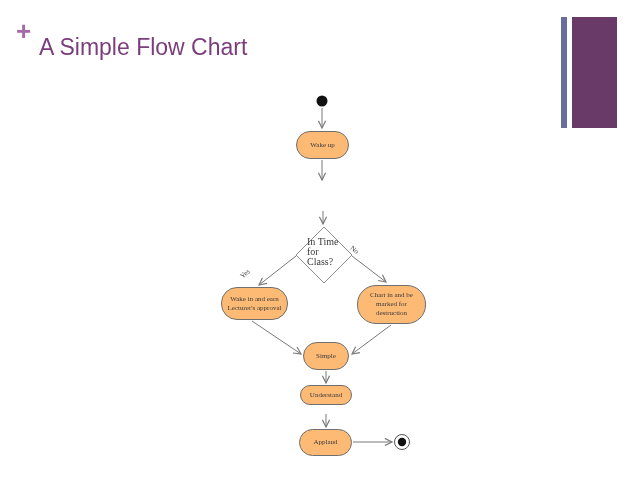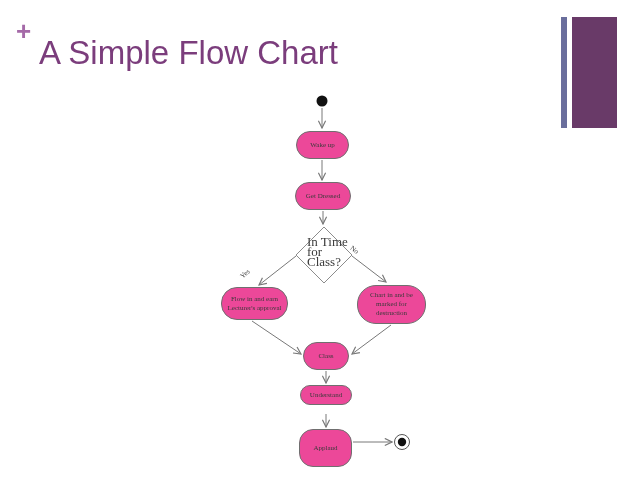--- a/index.html
+++ b/index.html
@@ -7,44 +7,44 @@
     position:relative;width:638px;height:479px;background:#ffffff;overflow:hidden;
     font-family:"Liberation Sans",sans-serif;
   }
   
   .plus{
     position:absolute;left:16px;top:18px;
     font-size:26px;font-weight:bold;line-height:1;color:#a56aa8;
   }
   .title{
     position:absolute;left:39px;top:36px;margin:0;
-    font-size:33px;font-weight:400;line-height:1;color:#7b3d7c;
+    font-size:23px;font-weight:400;line-height:1;color:#7b3d7c;
     letter-spacing:0px;white-space:nowrap;
   }
   .bar-thin{position:absolute;left:561px;top:17px;width:6px;height:111px;background:#6a6e9c;}
   .bar-wide{position:absolute;left:572px;top:17px;width:45px;height:111px;background:#693a68;}
 
   
   .edges-svg{position:absolute;left:0;top:0;width:638px;height:479px;}
   .node{
-    position:absolute;background:#ec4899;border:1px solid #6f6f6f;border-radius:14px;
+    position:absolute;background:#fdba74;border:1px solid #6f6f6f;border-radius:14px;
     display:flex;align-items:center;justify-content:center;text-align:center;
     font-family:"Liberation Serif",serif;font-size:7px;line-height:9px;color:#3a3a3a;
     box-sizing:border-box;white-space:pre-line;
   }
   .n-wake{left:296px;top:131px;width:53px;height:28px;}
   .n-dressed{left:295px;top:182px;width:56px;height:28px;}
   .n-earn{left:221px;top:287px;width:67px;height:33px;border-radius:16px;}
   .n-marked{left:357px;top:285px;width:69px;height:39px;border-radius:19px;}
   .n-listen{left:303px;top:342px;width:46px;height:28px;}
   .n-understand{left:300px;top:385px;width:52px;height:20px;}
-  .n-applaud{left:299px;top:429px;width:53px;height:38px;}
+  .n-applaud{left:299px;top:429px;width:53px;height:27px;}
   .decision-text{
     position:absolute;left:307px;top:237px;width:44px;
-    font-family:"Liberation Serif",serif;font-size:13px;line-height:10px;color:#3a3a3a;
+    font-family:"Liberation Serif",serif;font-size:10px;line-height:10px;color:#3a3a3a;
     text-align:left;white-space:pre-line;
   }
   .edge-label{
     position:absolute;font-family:"Liberation Serif",serif;font-size:7px;color:#3a3a3a;
   }
   .lbl-yes{left:240px;top:270px;transform:rotate(-40deg);}
   .lbl-no{left:350px;top:246px;transform:rotate(38deg);}
 </style>
 </head>
 <body>
@@ -77,28 +77,27 @@
     </g>
 
     <polygon points="324,227 352,255 324,283 296,255" fill="#ffffff" stroke="#8c8c8c"></polygon>
 
     <circle cx="322" cy="101" r="5.5" fill="#111111"></circle>
     <circle cx="402" cy="442" r="7.5" fill="#ffffff" stroke="#555555"></circle>
     <circle cx="402" cy="442" r="4.2" fill="#111111"></circle>
   </svg>
 
   <div class="node n-wake">Wake up</div>
-  <div class="node n-dressed">Get Dressed</div>
   <div class="decision-text">In Time
 for
 Class?</div>
   <span class="edge-label lbl-yes">Yes</span>
   <span class="edge-label lbl-no">No</span>
-  <div class="node n-earn">Flow in and earn
+  <div class="node n-earn">Wake in and earn
 Lecturer's approval</div>
   <div class="node n-marked">Chart in and be
 marked for
 destruction</div>
-  <div class="node n-listen">Class</div>
+  <div class="node n-listen">Simple</div>
   <div class="node n-understand">Understand</div>
   <div class="node n-applaud">Applaud</div>
 
 </div>
 
 </body></html>

